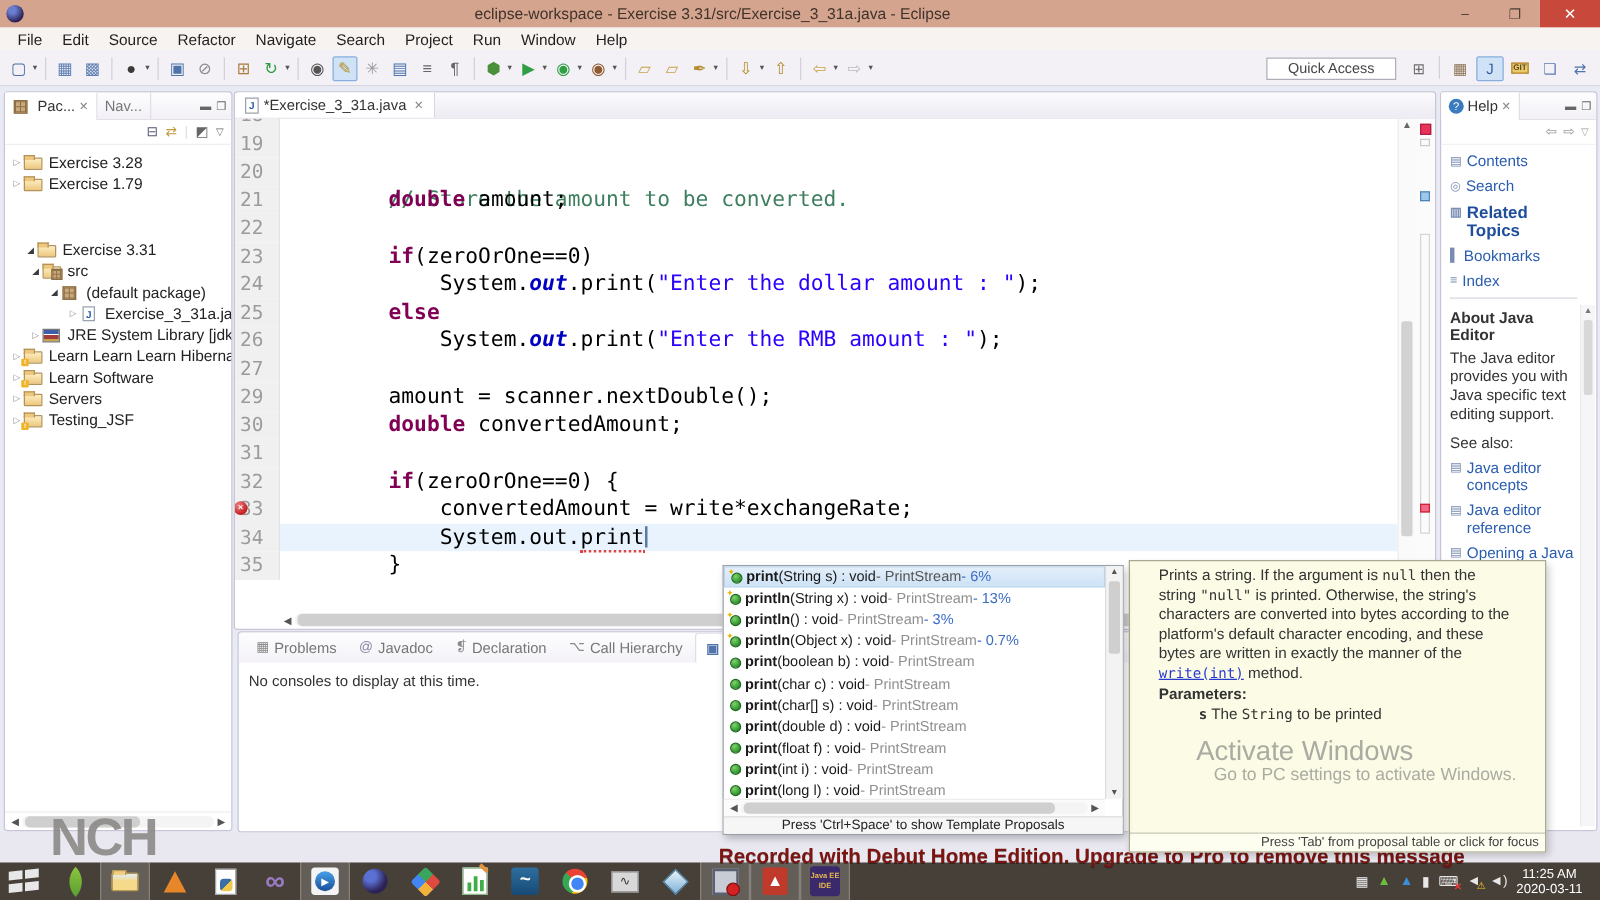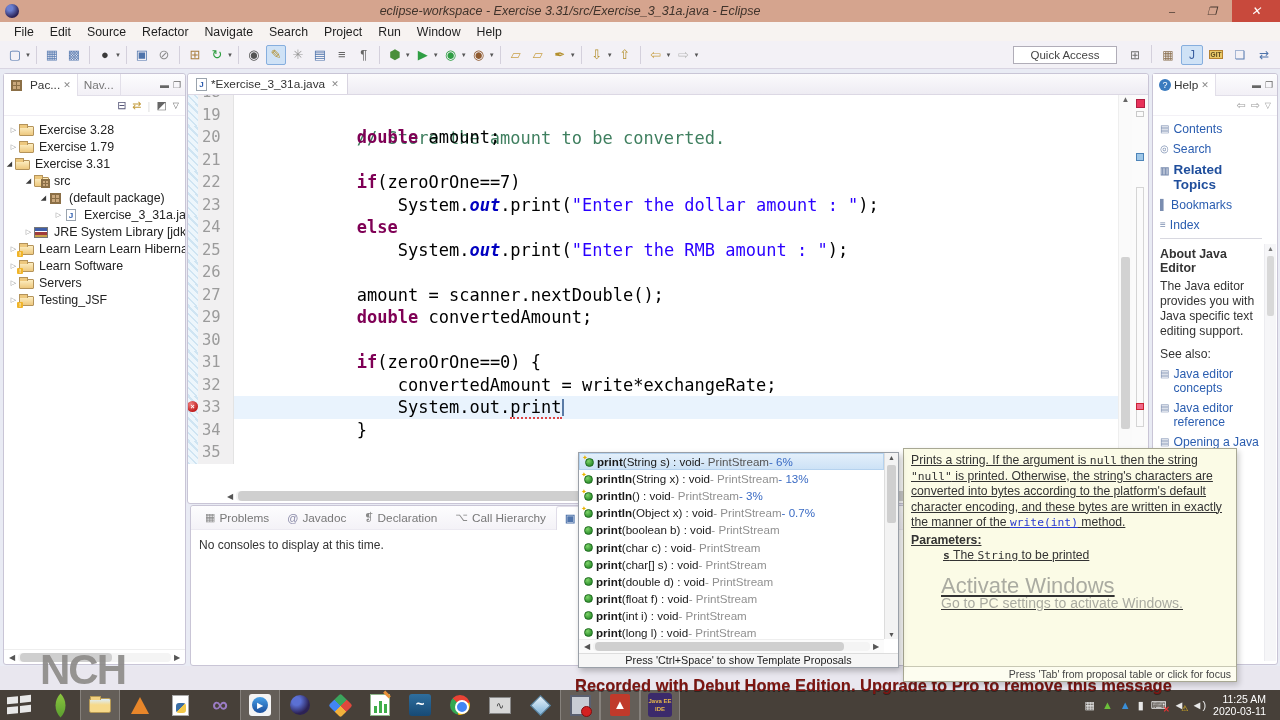--- a/index.html
+++ b/index.html
@@ -2,21 +2,21 @@
 <html><head>
 <meta charset="utf-8">
 <style>
   * { margin:0; padding:0; box-sizing:border-box; }
   html,body { width:1280px; height:720px; overflow:hidden; background:#e9ebf4;
     font-family:"Liberation Sans", sans-serif; }
   .win { position:relative; width:1280px; height:720px; background:#e9ebf4; overflow:hidden; }
 
   
   .titlebar { position:absolute; left:0; top:0; width:1280px; height:22px; background:#d5a48e;
-    display:flex; align-items:center;font-style:italic; }
+    display:flex; align-items:center; }
   .tb-logo { width:14px; height:14px; margin-left:5px; border-radius:50%;
     background:radial-gradient(circle at 35% 30%, #6a7ed0 20%, #2c2255 70%); }
   .tb-title { position:absolute; left:0; right:140px; text-align:center; font-size:12.5px; color:#40332b; }
   .wbtns { position:absolute; right:0; top:0; height:22px; display:flex; }
   .wbtn { width:40px; height:22px; display:flex; align-items:center; justify-content:center;
     color:#4a3b32; font-size:11px; }
   .wbtn.close { width:48px; background:#c8493c; color:#fff; font-size:12px; }
 
   
   .menubar { position:absolute; left:0; top:22px; width:1280px; height:19px; background:#f7f3f1;
@@ -89,21 +89,21 @@
   .edp { left:187px; top:73px; width:962px; height:431px; }
   .etabrow { height:21px; display:flex; background:linear-gradient(#fbfafc,#eeecf3);
     border-bottom:1px solid #dcd8e4; border-radius:3px 3px 0 0; }
   .etab { display:flex; align-items:center; gap:4px; padding:0 8px; background:#fff;
     border-right:1px solid #d8d4e0; font-size:11.8px; color:#333; border-radius:3px 0 0 0; }
   .etab .x { color:#888; font-size:9px; margin-left:2px; }
   .jico { width:11px; height:13px; background:#fff; border:1px solid #9aa3ad; font-size:8px; font-weight:bold;
     color:#2b5bad; text-align:center; line-height:11px; }
   .ed-body { position:absolute; top:21px; left:0; right:0; bottom:14px; overflow:hidden; }
   .code-rows { position:absolute; left:0; top:0; right:30px; margin-top:-14px; }
-  .crow { display:flex; align-items:stretch; height:22.5px; }
+  .crow { display:flex; align-items:stretch; height:22.5px;flex-direction:column; }
   .hl8 { width:10px; flex:none; position:relative;
     background:repeating-linear-gradient(45deg,#cfe4f2 0 2px,#edf6fc 2px 5px); }
   .errball { position:absolute; left:-1px; top:5px; width:11px; height:11px; border-radius:50%;
     background:radial-gradient(circle at 35% 30%, #f08080, #c11f1f 70%); color:#fff; font-size:7px;
     text-align:center; line-height:11px; font-weight:bold; }
   .ln { width:36px; flex:none; background:#f1f0f1; border-right:1px solid #e3e3e3; color:#9b9b9b;
     font-family:"DejaVu Sans Mono", monospace; font-size:15.5px; text-align:left; padding-left:4px;
     line-height:22.5px; }
   .cd { flex:1; font-family:"DejaVu Sans Mono", monospace; font-size:17px; line-height:22.5px;
     white-space:pre; color:#000; }
@@ -179,30 +179,30 @@
   .pvsb .a { position:absolute; left:0; right:0; text-align:center; font-size:7px; color:#555; }
   .pvsb .vthumb { position:absolute; left:2px; right:2px; top:12px; height:58px; background:#cfcfcf; border-radius:2px; }
   .phsb { position:absolute; left:0; right:14px; bottom:14px; height:14px; display:flex; align-items:center;
     background:#fbfbfb; border-top:1px solid #eee; padding:0 2px; }
   .pfoot { position:absolute; left:0; right:0; bottom:0; height:14px; background:#f6f6f6;
     border-top:1px solid #ddd; font-size:10.8px; color:#222; text-align:center; line-height:13px; }
 
   
   .tip { position:absolute; left:903px; top:448px; width:334px; height:234px; background:#fbfbe6;
     border:1px solid #a8a894; box-shadow:2px 3px 6px rgba(0,0,0,.2); z-index:59; }
-  .tip-body { padding:4px 7px; font-size:12.2px; color:#333; line-height:15.5px;text-decoration:underline; }
+  .tip-body { padding:4px 23px; font-size:12.2px; color:#333; line-height:15.5px; }
   .tcode { font-family:"DejaVu Sans Mono", monospace; font-size:11.3px; }
   .tcodeb { font-family:"DejaVu Sans Mono", monospace; font-size:11.3px; font-weight:bold; }
   .tlink { font-family:"DejaVu Sans Mono", monospace; font-size:11.3px; color:#2a3bd0;
     text-decoration:underline; }
   .tparams { font-weight:bold; margin-top:2px; }
   .tparam { padding-left:32px; }
   .tip-wm { margin-top:14px; padding-left:30px; color:#aaaba1; }
   .tip-wm .t1 { font-size:22px; }
-  .tip-wm .t2 { font-size:14px; margin-top:3px; }
+  .tip-wm .t2 { font-size:14px; margin-top:3px;text-align:right; }
   .tip-foot { position:absolute; left:0; right:0; bottom:0; height:15px; border-top:1px solid #c8c8b4;
     background:#fdfdf0; font-size:10.5px; color:#444; text-align:right; padding-right:5px; line-height:14px; }
 
   
   .statusstrip { position:absolute; left:0; top:666px; width:1280px; height:24px; background:#e9e7ef; }
   .wm-red { position:absolute; left:575px; top:676px; width:700px; font-size:16.5px; font-weight:bold;
     color:#7c1410; text-shadow:0 1px 0 rgba(0,0,0,.4); white-space:nowrap; overflow:hidden; z-index:55; }
   .wm-nch { position:absolute; left:40px; top:646px; font-size:42px; font-weight:bold; color:#8e8c8a;
     letter-spacing:-2px; z-index:55; opacity:.92; font-family:"Liberation Sans", sans-serif; }
 
@@ -256,21 +256,21 @@
   .ic-film:after { content:""; position:absolute; right:-3px; bottom:-3px; width:9px; height:9px;
     border-radius:50%; background:#d42121; border:1px solid #801010; }
   .ic-adobe { width:20px; height:22px; background:#c03a2b; border-radius:2px; color:#fff; font-size:13px;
     font-weight:bold; text-align:center; line-height:21px; }
   .ic-javaee { width:24px; height:24px; background:#3b2a6b; border-radius:3px; color:#e8b94a;
     font-size:6px; font-weight:bold; text-align:center; line-height:8px; padding-top:4px; }
   .tk-tray { margin-left:auto; display:flex; align-items:center; gap:7px; padding-right:8px; }
   .tray-ic { color:#e8e8e8; font-size:11px; position:relative; }
   .tray-ic .redx { position:absolute; right:-3px; bottom:-2px; color:#e33; font-size:8px; font-weight:bold; }
   .tray-ic .warn { position:absolute; right:-4px; bottom:-2px; color:#f0c020; font-size:8px; }
-  .tk-clock { color:#fff; font-size:10.5px; text-align:right; line-height:12px; padding-right:6px; }
+  .tk-clock { color:#fff; font-size:10.5px; text-align:center; line-height:12px; padding-right:6px; }
 </style>
 </head>
 <body>
 
 <div class="win">
 
   <div class="titlebar">
     <div class="tb-logo"></div>
     <div class="tb-title">eclipse-workspace - Exercise 3.31/src/Exercise_3_31a.java - Eclipse</div>
     <div class="wbtns">
@@ -389,21 +389,21 @@
           </span>
           <span>Exercise 3.28</span>
         </div>
         <div class="trow" style="padding-left: 4px;">
           <span class="tw">▷</span>
           <span class="ti">
             <span class="fold"></span>
           </span>
           <span>Exercise 1.79</span>
         </div>
-        <div class="trow" style="padding-left: 0;">
+        <div class="trow" style="padding-left: 15px; margin-top: 36px;">
           <span class="tw exp">◢</span>
           <span class="ti">
             <span class="fold"></span>
           </span>
           <span>Exercise 3.31</span>
         </div>
         <div class="trow" style="padding-left: 19px;">
           <span class="tw exp">◢</span>
           <span class="ti src">
             <span class="fold"></span>
@@ -495,21 +495,21 @@
             <span class="cd" style="padding-left: 12ch;"><span class="tk-kw">double</span><span class="tk-pl"> amount;</span></span>
           </div>
           <div class="crow">
             <span class="hl8"></span>
             <span class="ln">21</span>
             <span class="cd" style="padding-left: 0ch;"></span>
           </div>
           <div class="crow">
             <span class="hl8"></span>
             <span class="ln">22</span>
-            <span class="cd" style="padding-left: 12ch;"><span class="tk-kw">if</span><span class="tk-pl">(zeroOrOne==7)</span></span>
+            <span class="cd" style="padding-left: 12ch;"><span class="tk-kw">if</span><span class="tk-pl">(zeroOrOne==0)</span></span>
           </div>
           <div class="crow">
             <span class="hl8"></span>
             <span class="ln">23</span>
             <span class="cd" style="padding-left: 16ch;"><span class="tk-pl">System.</span><span class="tk-fld">out</span><span class="tk-pl">.print(</span><span class="tk-str">"Enter the dollar amount : "</span><span class="tk-pl">);</span></span>
           </div>
           <div class="crow">
             <span class="hl8"></span>
             <span class="ln">24</span>
             <span class="cd" style="padding-left: 12ch;"><span class="tk-kw">else</span></span>

